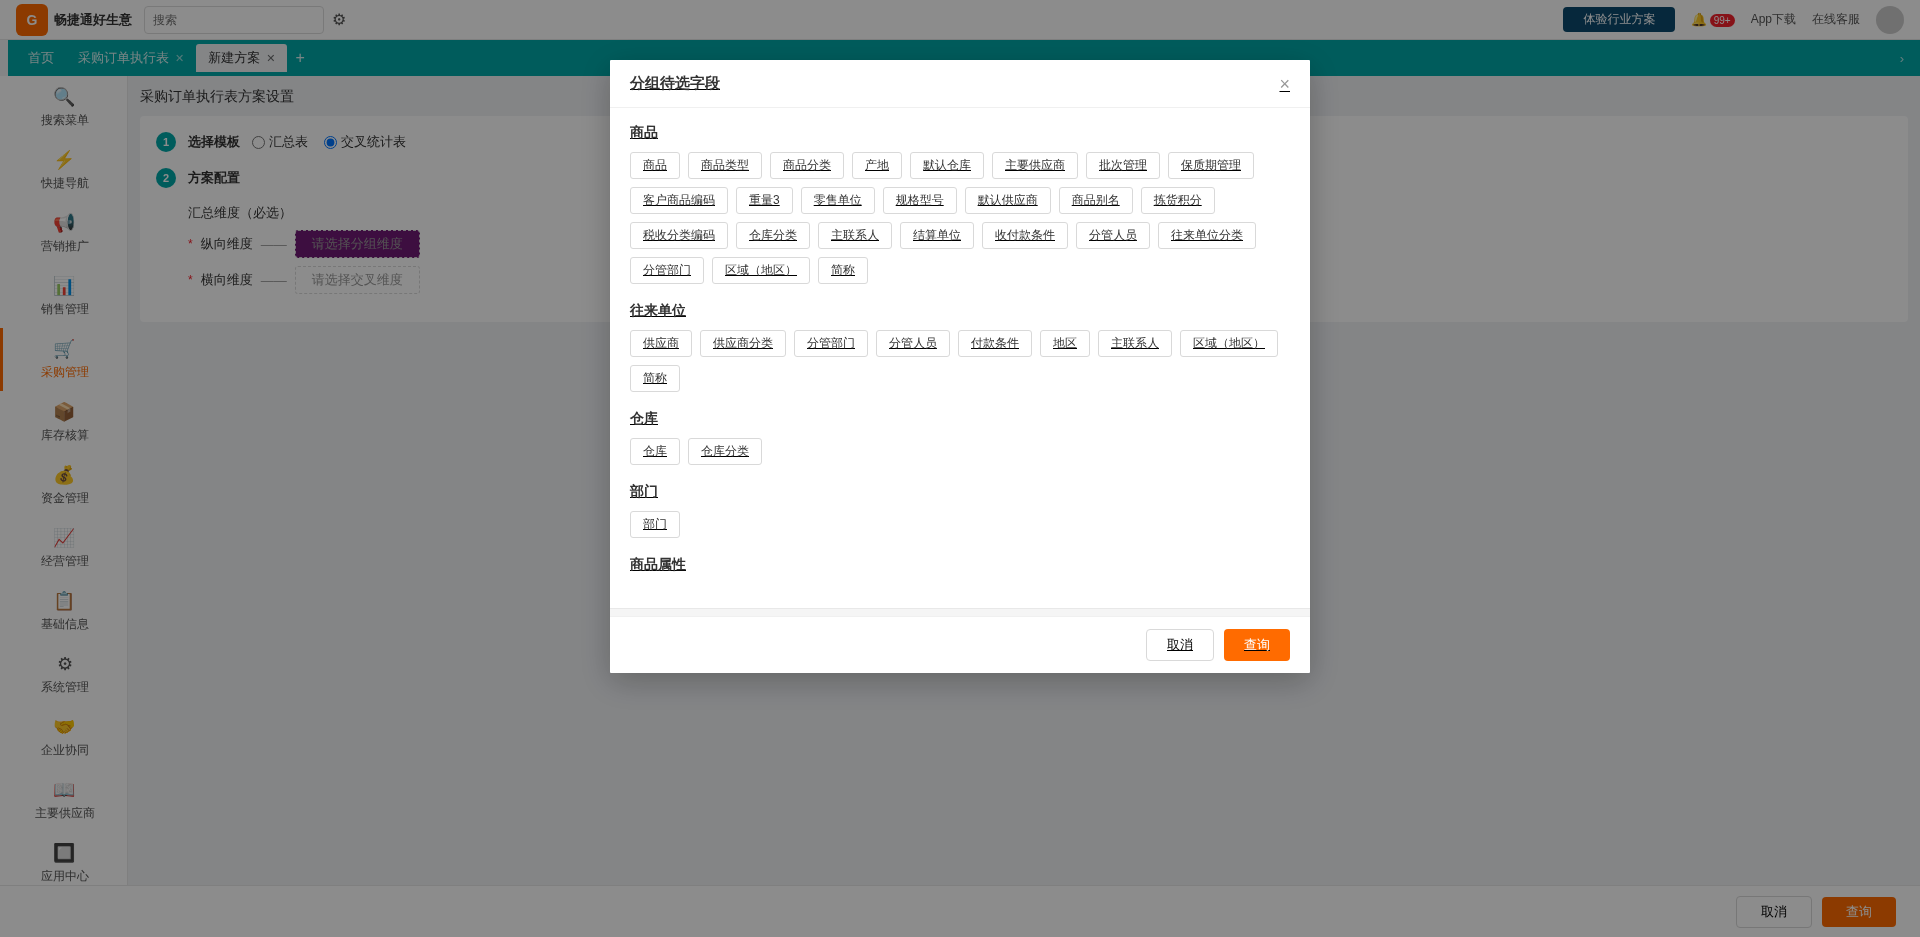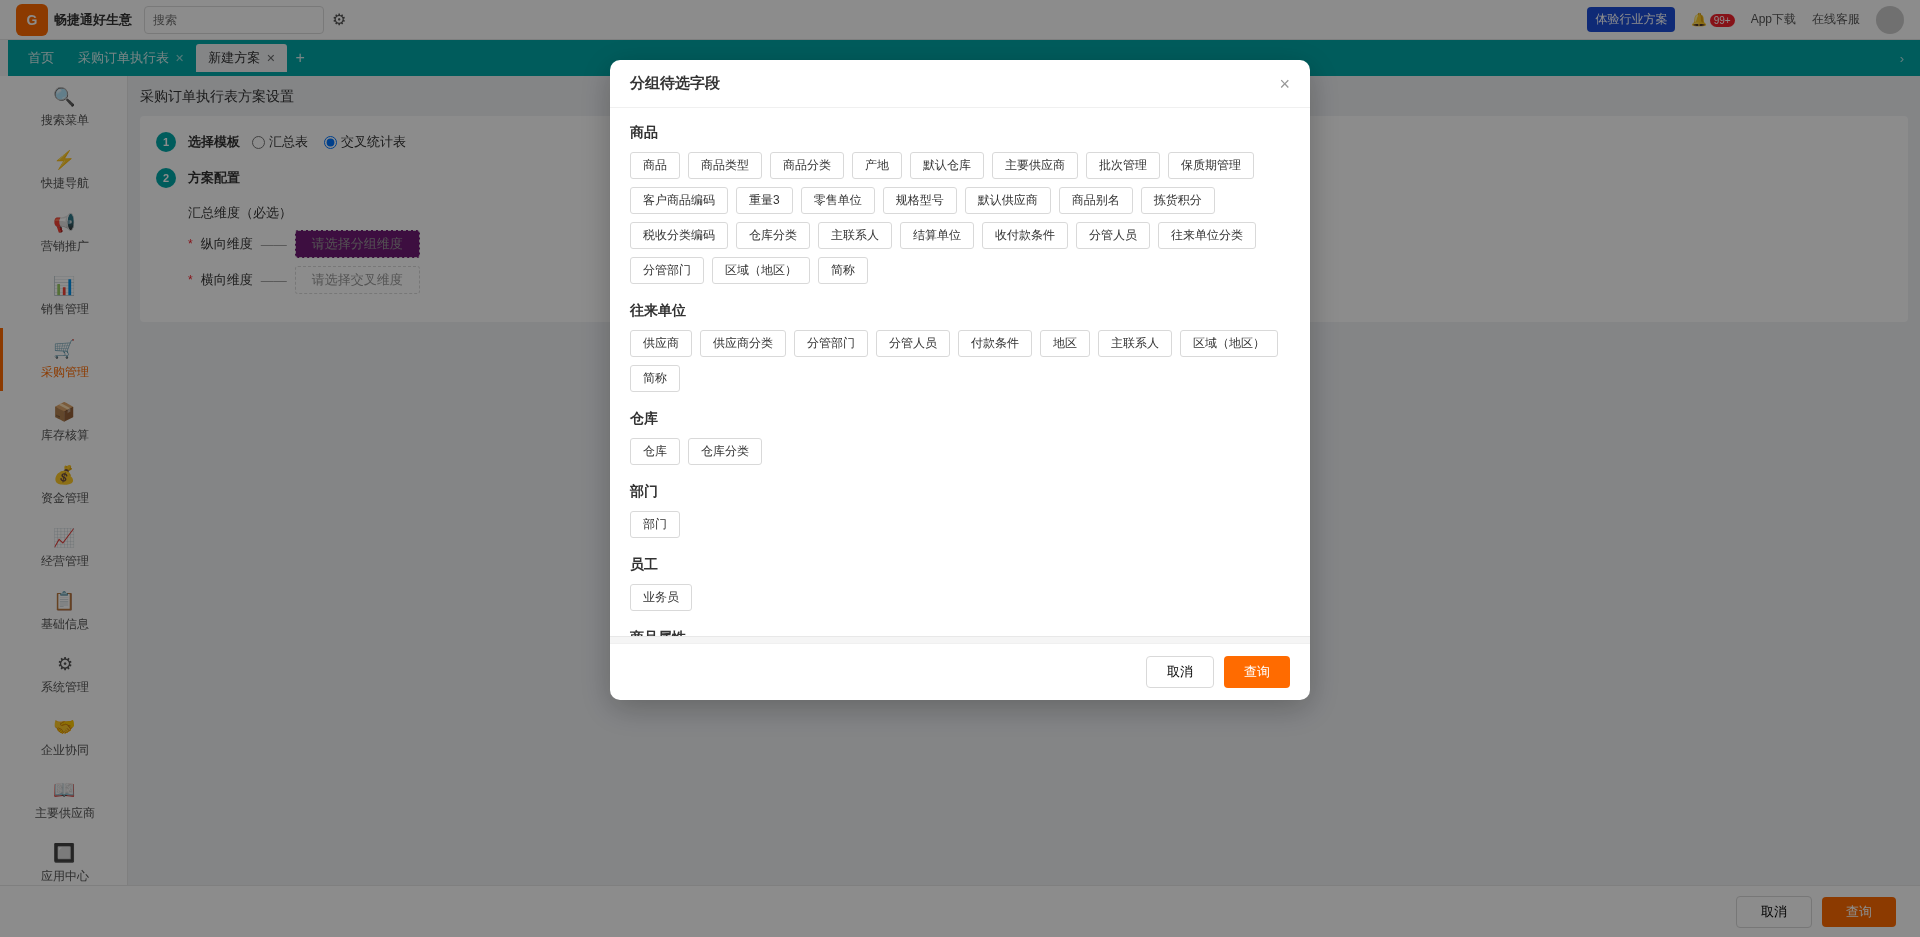--- a/index.html
+++ b/index.html
@@ -47,24 +47,24 @@
       font-size: 12px;
       outline: none;
     }
     .topbar-right {
       display: flex;
       align-items: center;
       gap: 16px;
       margin-left: auto;
     }
     .topbar-btn {
-      background: #1d4ed8;
+      background: #0c4a6e;
       color: #fff;
       border: none;
-      padding: 4px 8px;
+      padding: 4px 20px;
       border-radius: 4px;
       cursor: pointer;
       font-size: 12px;
     }
     .badge {
       background: #f5222d;
       color: #fff;
       font-size: 10px;
       padding: 1px 4px;
       border-radius: 8px;
@@ -174,27 +174,28 @@
       z-index: 200;
       display: flex;
       align-items: flex-start;
       justify-content: center;
       padding-top: 60px;
     }
 
     
     .modal {
       background: #fff;
-      border-radius: 10px;
+      border-radius: 1px;
       width: 700px;
       max-height: 640px;
       display: flex;
       flex-direction: column;
       box-shadow: 0 8px 32px rgba(0,0,0,0.25);
       position: relative;
+      text-decoration: underline;
     }
     .modal-header {
       padding: 14px 20px;
       border-bottom: 1px solid #f0f0f0;
       display: flex;
       align-items: center;
       justify-content: space-between;
       flex-shrink: 0;
     }
     .modal-title { font-size: 15px; font-weight: bold; color: #333; }
@@ -521,26 +522,20 @@
         </div>
       </div>
 
       <div class="field-group">
         <div class="field-group-title">部门</div>
         <div class="field-tags">
           <span class="field-tag">部门</span>
         </div>
       </div>
 
-      <div class="field-group">
-        <div class="field-group-title">员工</div>
-        <div class="field-tags">
-          <span class="field-tag">业务员</span>
-        </div>
-      </div>
 
       <div class="field-group">
         <div class="field-group-title">商品属性</div>
 
       </div>
 
     </div>
 
     <div class="horizontal-scrollbar"></div>
 

